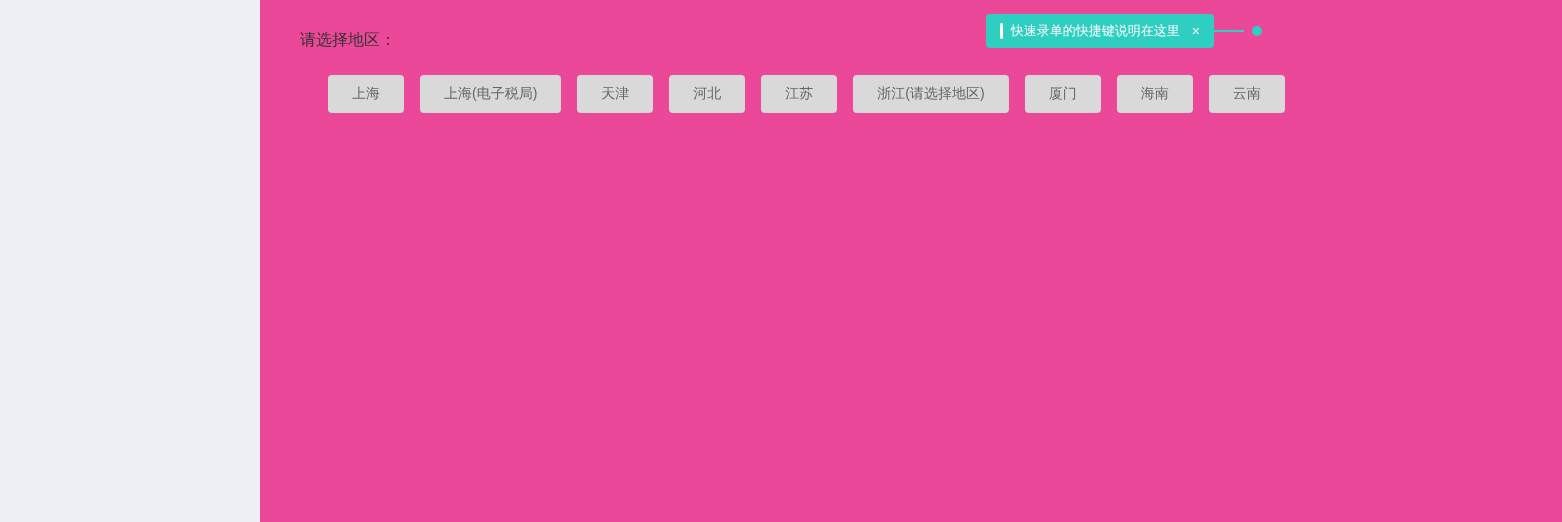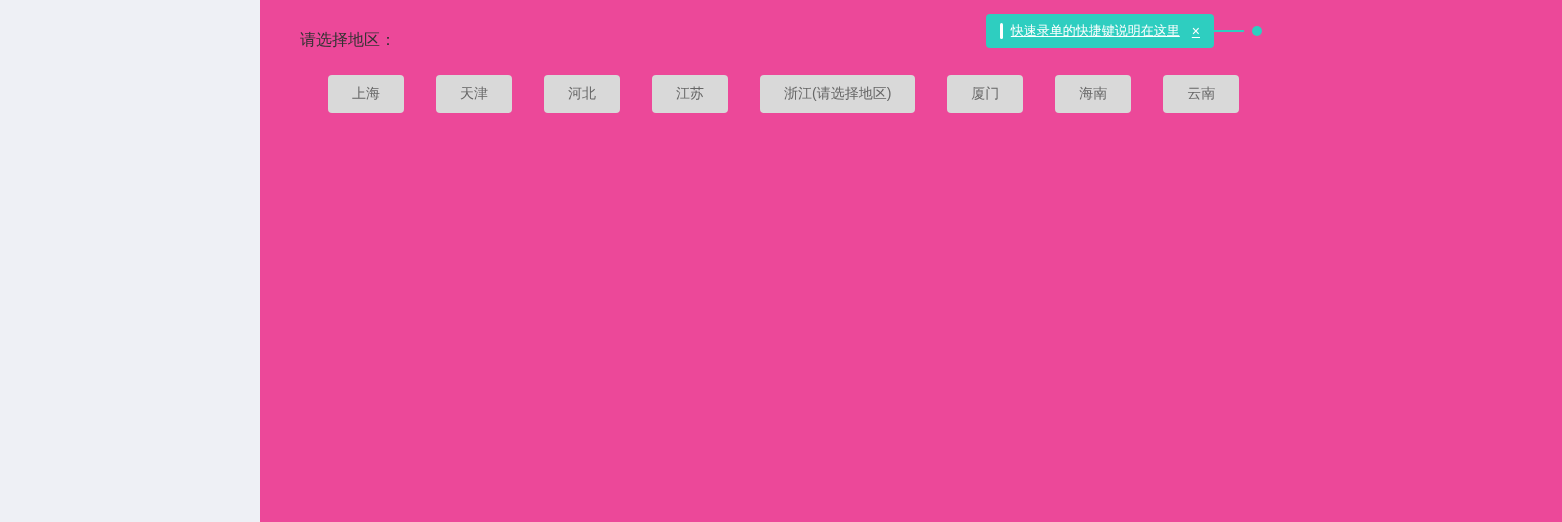--- a/index.html
+++ b/index.html
@@ -39,21 +39,21 @@
     .page-label {
       font-size: 16px;
       color: #333;
       margin-bottom: 24px;
       font-weight: 500;
     }
 
     .region-buttons {
       display: flex;
       flex-wrap: wrap;
-      gap: 32px;
+      gap: 16px;
       padding-left: 28px;
     }
 
     .region-btn {
       background: #d9d9d9;
       border: none;
       border-radius: 4px;
       padding: 10px 24px;
       font-size: 14px;
       color: #666;
@@ -74,21 +74,20 @@
     .tooltip-content {
       background: #2ecec0;
       color: #fff;
       font-size: 13px;
       padding: 8px 14px;
       border-radius: 4px;
       display: flex;
       align-items: center;
       gap: 8px;
       white-space: nowrap;
-      text-decoration: underline;
     }
 
     .tooltip-content .bar-icon {
       display: inline-block;
       width: 3px;
       height: 16px;
       background: #fff;
       border-radius: 2px;
       flex-shrink: 0;
     }
@@ -117,20 +116,21 @@
   </style>
 </head>
 <body>
 
 <div class="left-sidebar"></div>
 
 <div class="main-content">
   <div class="page-label">请选择地区：</div>
   <div class="region-buttons" id="region-buttons-container">
   <button class="region-btn">上海</button>
+      <button class="region-btn">上海(电子税局)</button>
       <button class="region-btn">天津</button>
       <button class="region-btn">河北</button>
       <button class="region-btn">江苏</button>
       <button class="region-btn">浙江(请选择地区)</button>
       <button class="region-btn">厦门</button>
       <button class="region-btn">海南</button>
       <button class="region-btn">云南</button>
     </div>
 </div>
 

